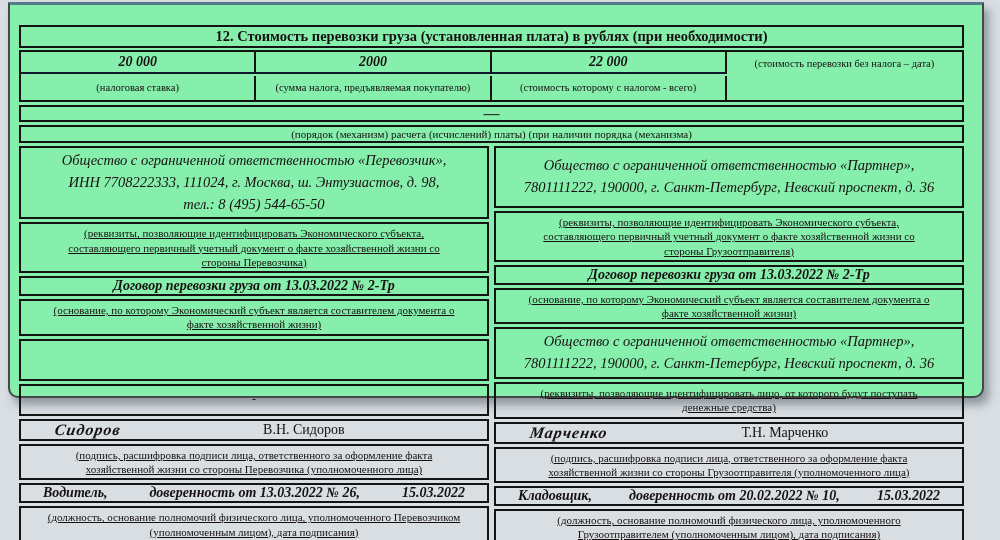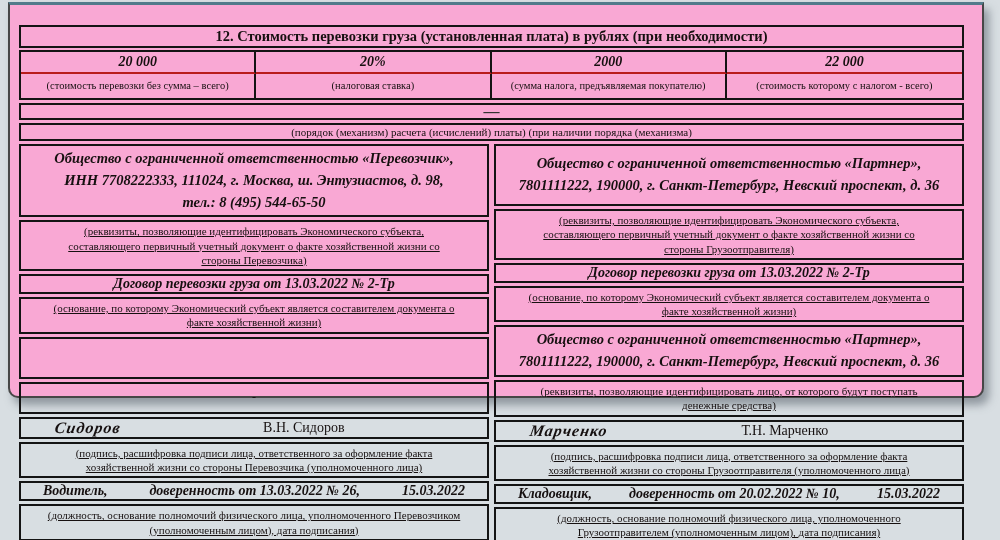--- a/index.html
+++ b/index.html
@@ -8,21 +8,21 @@
     background:#d8dee2;
     font-family:"Liberation Serif","DejaVu Serif",serif;
     color:#161010;
     position:relative;
     -webkit-font-smoothing:antialiased;
   }
   .page{
     position:absolute;left:8px;top:2px;
     width:976px;height:396px;
     box-sizing:border-box;
-    background:#f9a8d4;
+    background:#86efac;
     border:2px solid #474747;
     border-top:3px solid #527b8b;
     border-radius:0 0 10px 10px;
     box-shadow:5px 7px 9px rgba(85,95,105,.55);
     padding:20px 18px 0 9px;
   }
   .cell{
     border:2px solid #141414;
     box-sizing:border-box;
     display:flex;align-items:center;justify-content:center;
@@ -33,31 +33,31 @@
     margin-top:2px;
     border:2px solid #141414;
     display:grid;grid-template-columns:1fr 1fr 1fr 1fr;
   }
   .costs > div{
     box-sizing:border-box;
     display:flex;align-items:center;justify-content:center;text-align:center;
     border-right:2px solid #141414;
   }
   .costs > div:nth-child(4n){border-right:none;}
-  .costs .v{height:22px;border-bottom:2px solid #b91c1c;font-weight:bold;font-style:italic;font-size:14px;}
+  .costs .v{height:22px;border-bottom:2px solid #0f172a;font-weight:bold;font-style:italic;font-size:14px;}
   .costs .c{height:24px;font-size:10.5px;padding:1px 4px;line-height:1.2;}
   .dash-row{height:17px;margin-top:3px;font-weight:bold;color:#333;}
   .order-cap{height:18px;margin-top:3px;font-size:11px;}
   .cols{display:grid;grid-template-columns:1fr 1fr;column-gap:5px;margin-top:3px;}
   .col .cell{margin-top:3px;}
   .col .cell:first-child{margin-top:0;}
   .h62{min-height:62px;} .h35{min-height:35px;} .h20{min-height:20px;}
   .h34{min-height:34px;} .h42{min-height:42px;} .h32{min-height:32px;}
   .company{
-    font-weight:bold;font-style:italic;font-size:14.5px;line-height:1.5;
+    font-weight:normal;font-style:italic;font-size:14.5px;line-height:1.5;
     white-space:pre-line;padding:2px 6px;
   }
   .cap{font-size:11px;line-height:1.3;padding:2px 28px;text-decoration:underline;}
   .cap.narrow{padding:2px 16px;}
   .contract{font-weight:bold;font-style:italic;font-size:14px;}
   .sigrow{justify-content:flex-start;}
   .script{
     font-style:italic;font-weight:bold;font-size:16px;
     transform:skewX(-10deg);
     margin-left:34px;letter-spacing:1px;
@@ -72,24 +72,23 @@
 </style>
 </head>
 <body>
 
 <div class="page">
 
   <div class="cell title-row">12. Стоимость перевозки груза (установленная плата) в рублях (при необходимости)</div>
 
   <div class="costs">
     <div class="v">20 000</div>
-    <div class="v">20%</div>
     <div class="v">2000</div>
     <div class="v">22 000</div>
-    <div class="c">(стоимость перевозки без сумма – всего)</div>
+    <div class="c">(стоимость перевозки без налога – дата)</div>
     <div class="c">(налоговая ставка)</div>
     <div class="c">(сумма налога, предъявляемая покупателю)</div>
     <div class="c">(стоимость которому с налогом - всего)</div>
   </div>
 
   <div class="cell dash-row">—</div>
   <div class="cell order-cap">(порядок (механизм) расчета (исчислений) платы) (при наличии порядка (механизма)</div>
 
   <div class="cols">
 

